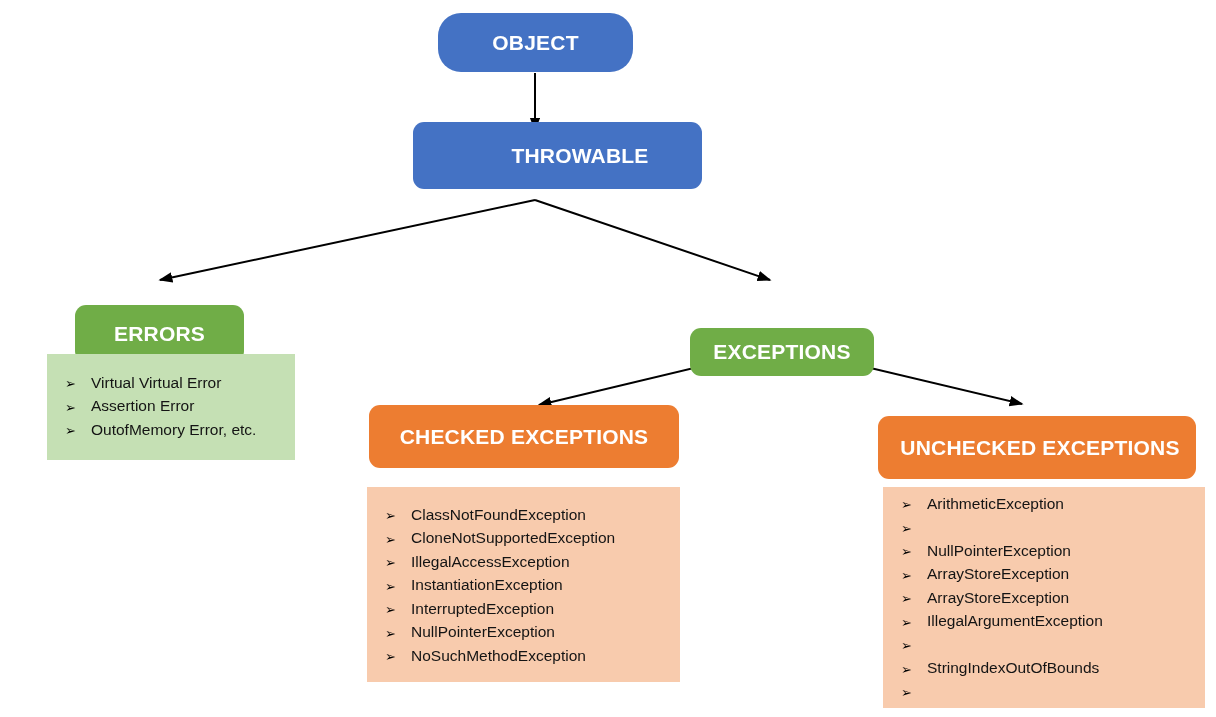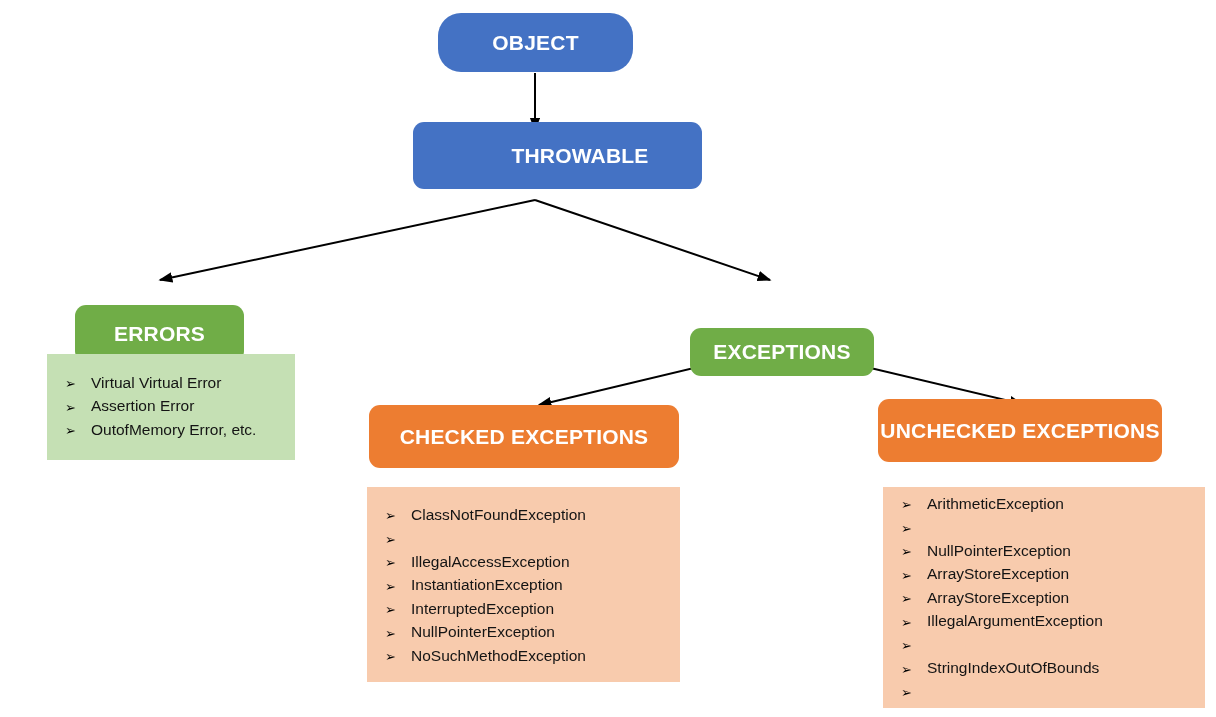--- a/index.html
+++ b/index.html
@@ -33,21 +33,21 @@
     display:inline-block; transform:translateY(1px);
   }
   #errors-list{left:47px; top:354px; width:248px; height:106px; padding:17px 8px 0 18px;}
   #checked-list{left:367px; top:487px; width:313px; height:195px; padding:16px 8px 0 18px;}
   #unchecked-list{left:883px; top:487px; width:322px; height:221px; padding:5px 6px 0 18px;}
   #node-object{left:438px; top:13px; width:195px; height:59px;border-radius:23px;}
   #node-throwable{left:413px; top:122px; width:244px; height:67px;padding-left:45px;}
   #node-errors{left:75px; top:289px; width:169px; height:57px;margin-top:16px;}
   #node-exceptions{left:690px; top:288px; width:184px; height:48px;margin-top:40px;}
   #node-checked{left:369px; top:405px; width:310px; height:63px;}
-  #node-unchecked{left:878px; top:399px; width:284px; height:63px;}
+  #node-unchecked{left:878px; top:416px; width:312px; height:63px;padding-left:6px;}
 </style>
 </head>
 <body>
 
 <div class="canvas">
 
   <svg class="edges" viewBox="0 0 1216 717" xmlns="http://www.w3.org/2000/svg">
     <defs>
       <marker id="arrowhead" markerWidth="8" markerHeight="6" refX="6.2" refY="2.6" orient="auto" markerUnits="strokeWidth">
         <polygon points="0 0, 7 2.6, 0 5.2" fill="#000"></polygon>
@@ -99,20 +99,21 @@
       </li>
     </ul>
 
   <ul class="list-box list-orange" id="checked-list">
       <li>
         <span class="bullet">➢</span>
         <span>ClassNotFoundException</span>
       </li>
       <li>
         <span class="bullet">➢</span>
+        <span>CloneNotSupportedException</span>
       </li>
       <li>
         <span class="bullet">➢</span>
         <span>IllegalAccessException</span>
       </li>
       <li>
         <span class="bullet">➢</span>
         <span>InstantiationException</span>
       </li>
       <li>

